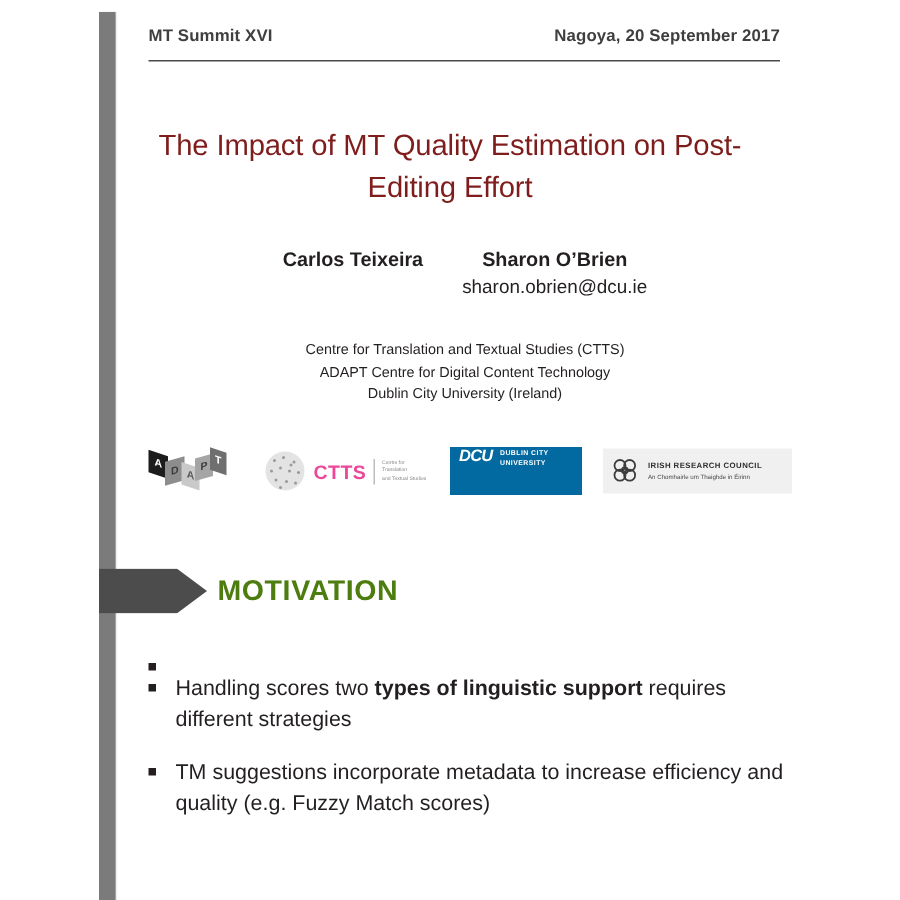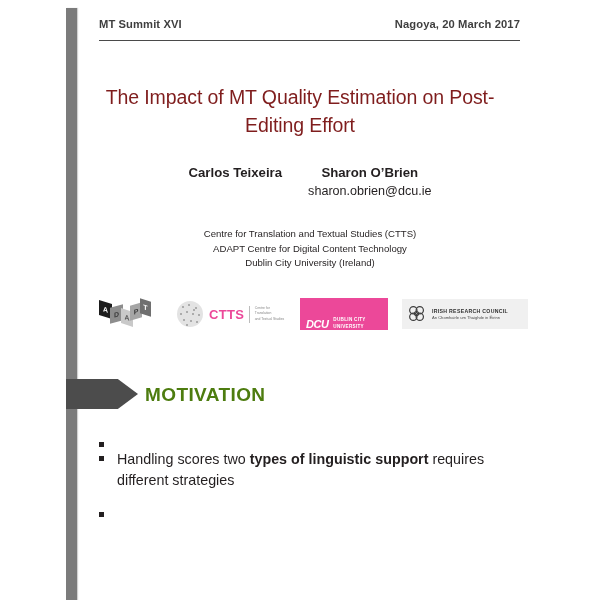--- a/index.html
+++ b/index.html
@@ -175,22 +175,22 @@
   .ctts-div {
     width: 1px; height: 17px; background: #bcbcbc; margin: 0 5px;
   }
   .ctts-sub {
     font-size: 3.4px; color: #8a8a8a; line-height: 1.5; width: 52px;
   }
 
   
   .logo-dcu { left: 208px; width: 88px; }
   .dcu-box {
-    width: 88px; height: 32px; background: #ec4899;
-    display: flex; align-items: flex-end; gap: 5px;
+    width: 88px; height: 32px; background: #0369a1;
+    display: flex; align-items: flex-start; gap: 5px;
     padding: 0 6px; box-sizing: border-box;
   }
   .dcu-mark {
     font-size: 11px; font-weight: bold; color: #ffffff;
     font-style: italic; letter-spacing: -0.5px;
     position: relative;
   }
   .dcu-text {
     font-size: 4.6px; color: #ffffff; line-height: 1.55; letter-spacing: 0.3px;
     font-weight: bold;
@@ -263,21 +263,21 @@
 </style>
 </head>
 <body>
 
 <div class="slide">
 
   <div class="left-bar"></div>
 
   <div class="header">
     <div class="header-left">MT Summit XVI</div>
-    <div class="header-right">Nagoya, 20 March 2017</div>
+    <div class="header-right">Nagoya, 20 September 2017</div>
   </div>
   <div class="header-rule"></div>
 
   <div class="title">The Impact of MT Quality Estimation on Post-Editing Effort</div>
 
   <div class="authors">
     <div class="author-col">
       <div class="author-name">Carlos Teixeira</div>
     </div>
     <div class="author-col">
@@ -365,17 +365,18 @@
   <div class="bullets">
     <div class="bullet">
       <span class="bullet-marker"></span>
     </div>
     <div class="bullet">
       <span class="bullet-marker"></span>
       <span class="bullet-text"><span>Handling scores two </span><b>types of linguistic support</b><span> requires different strategies</span></span>
     </div>
     <div class="bullet">
       <span class="bullet-marker"></span>
+      <span class="bullet-text"><span>TM suggestions incorporate metadata to increase efficiency and quality (e.g. Fuzzy Match scores)</span></span>
     </div>
 
   </div>
 
 </div>
 
 </body></html>

